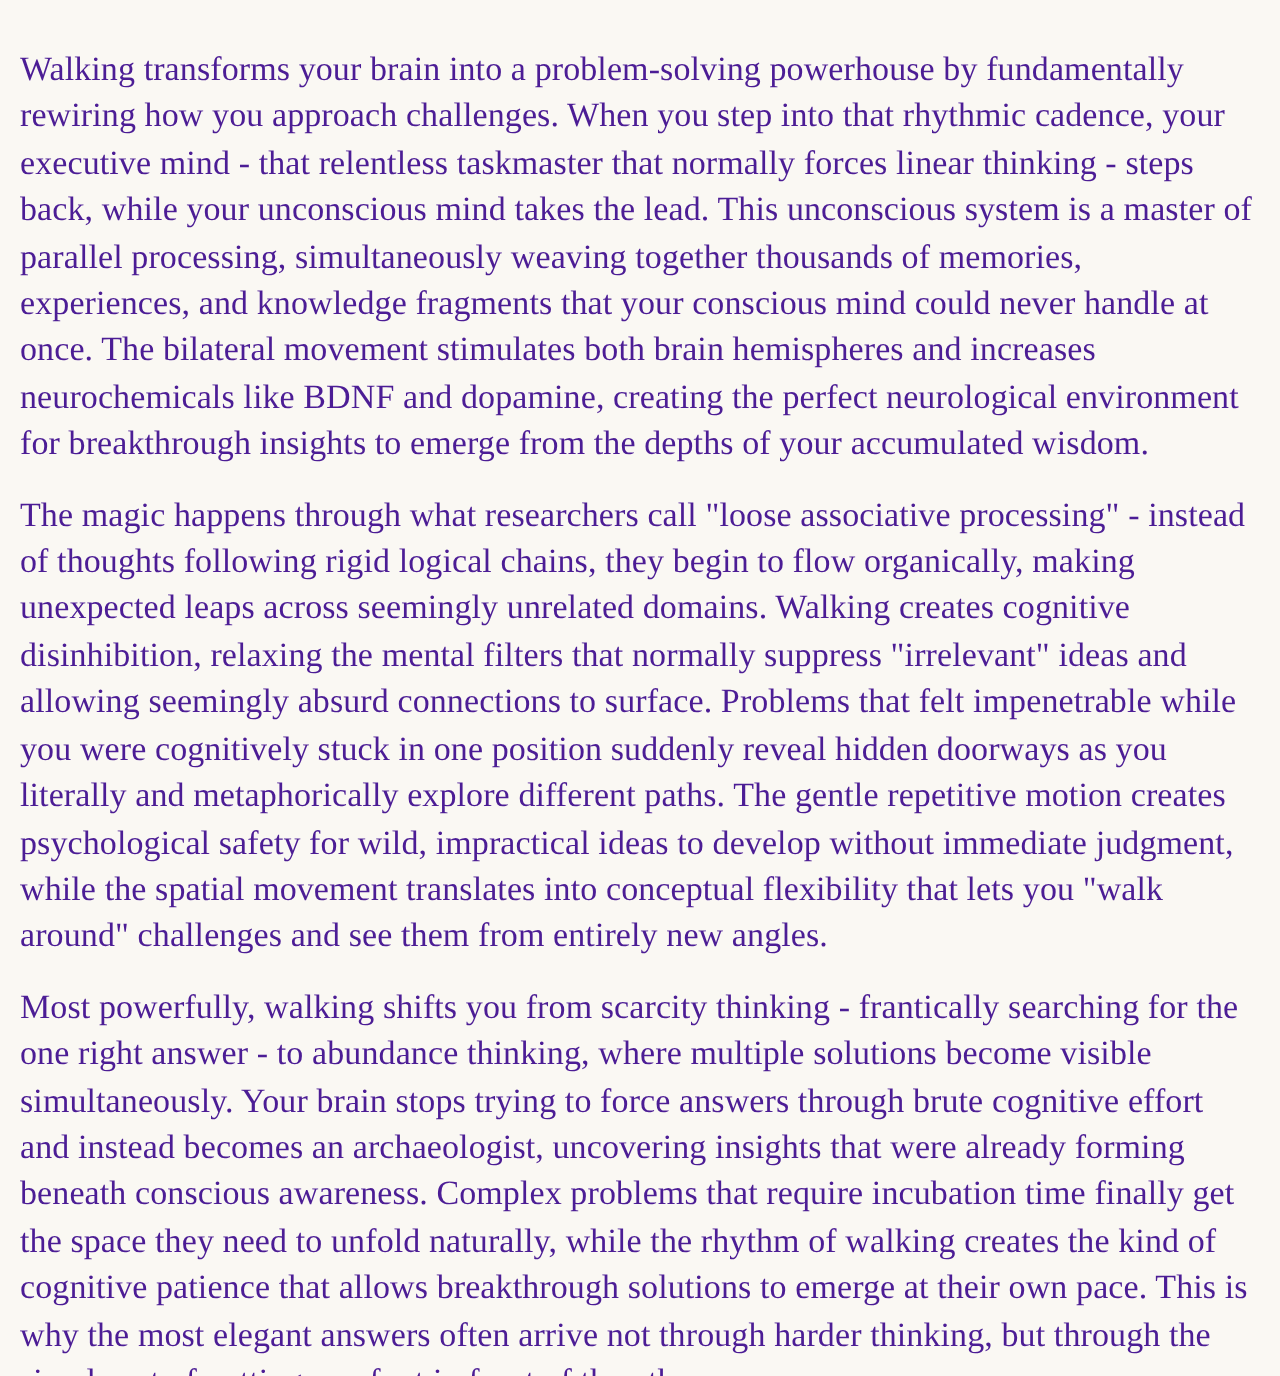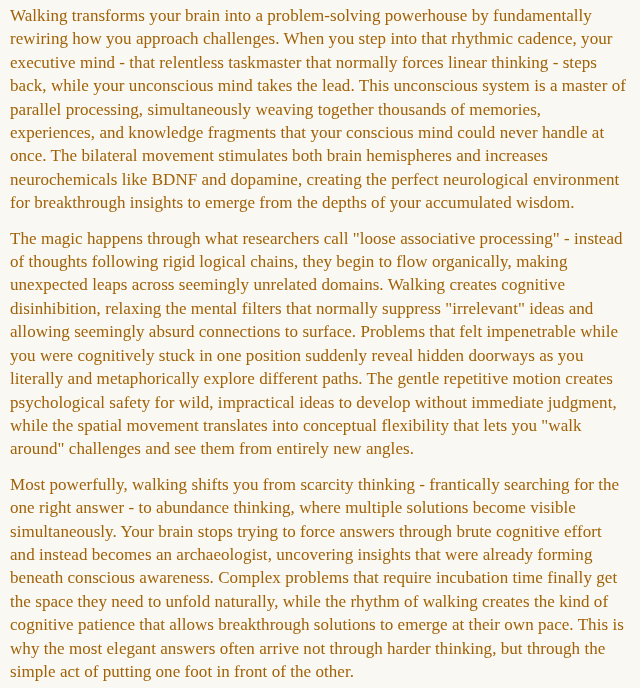--- a/index.html
+++ b/index.html
@@ -13,22 +13,23 @@
     overflow: hidden;
   }
   .document {
     box-sizing: border-box;
     width: 640px;
     height: 571px;
     padding: 4px 10px 0 10px;
     font-family: "Liberation Serif", "DejaVu Serif", serif;
     font-size: 17px;
     line-height: 23.4px;
-    color: #a16207;
+    color: #4c1d95;
     letter-spacing: 0.05px;
+    margin-top: 19px;
   }
   .document p {
     margin: 0 0 12px 0;
     text-align: left;
   }
 </style>
 </head>
 <body>
 
 <div class="document">

